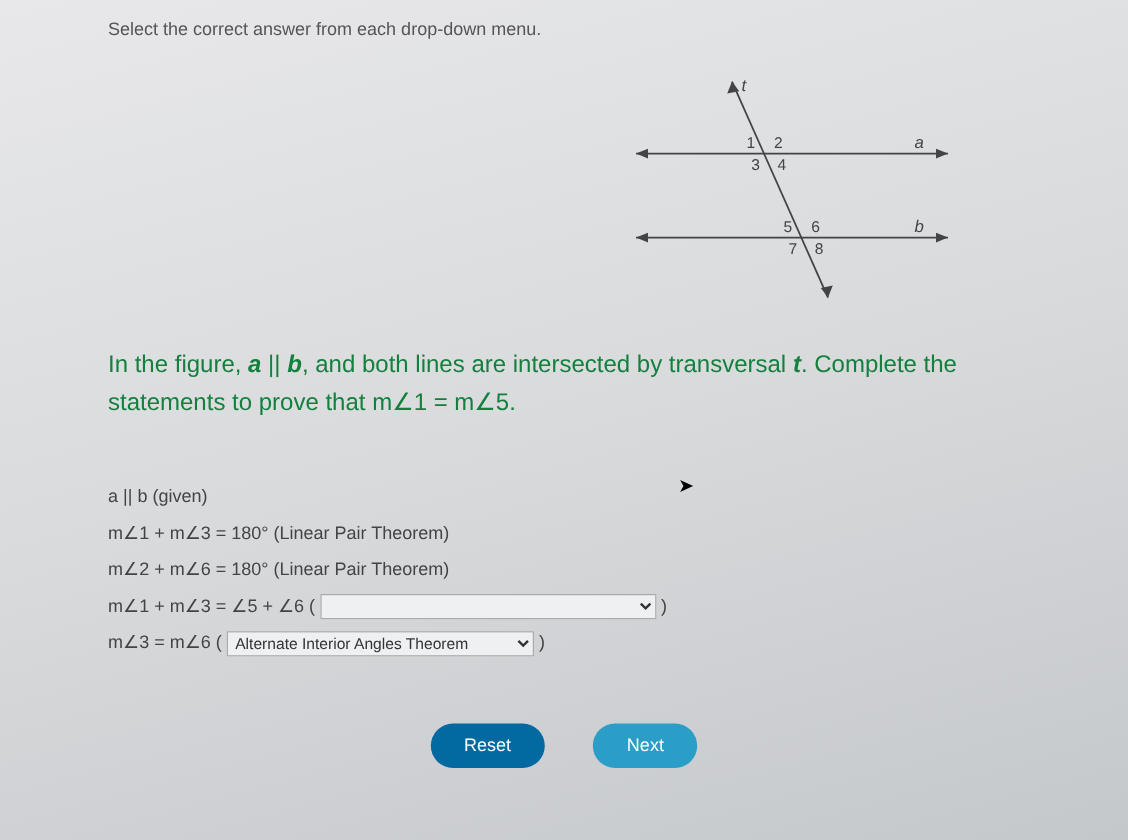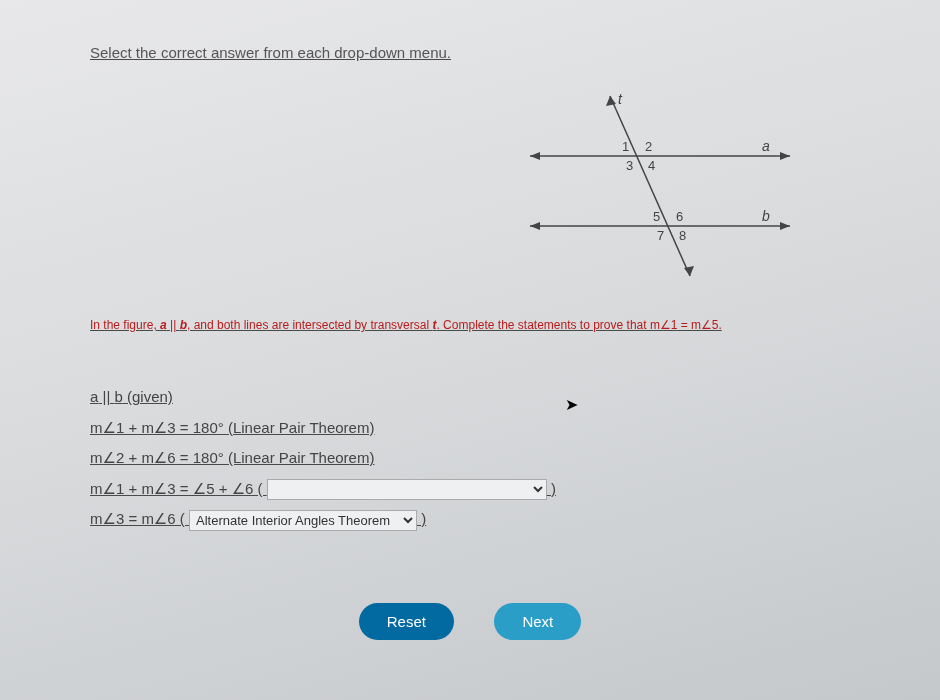--- a/index.html
+++ b/index.html
@@ -6,22 +6,21 @@
     body {
       font-family: Arial, Helvetica, sans-serif;
       background: linear-gradient(165deg, #e8e8ea 0%, #d8dadc 50%, #c5c8cb 100%);
       width: 940px;
       height: 700px;
       overflow: hidden;
       color: #4a4a4a;
       position: relative;
     }
     .content {
-      padding: 44px 50px 20px 90px;
-      text-decoration: underline;
+      padding: 16px 50px 20px 90px;
     }
     .instruction {
       font-size: 15px;
       color: #555;
       margin-bottom: 25px;
     }
     .diagram-area {
       position: relative;
       width: 320px;
       height: 200px;
@@ -35,23 +34,23 @@
     .diagram-label {
       font-style: italic;
       font-size: 14px;
       fill: #444;
     }
     .diagram-num {
       font-size: 13px;
       fill: #444;
     }
     .problem-text {
-      font-size: 12px;
+      font-size: 20px;
       line-height: 1.6;
-      color: #b91c1c;
+      color: #15803d;
       margin-bottom: 28px;
       padding-left: 0;
     }
     .problem-text .ital { font-style: italic; font-weight: bold; }
     .proof-section {
       font-size: 15px;
       line-height: 1.9;
       color: #444;
       margin-top: 48px;
     }
@@ -86,21 +85,21 @@
       border-radius: 22px;
       font-size: 15px;
       font-weight: 500;
       color: #fff;
       cursor: pointer;
       margin: 0 18px;
     }
     .btn-reset { background: #0369a1; }
     .btn-next { background: #2a9ec7; text-align: center; }
     .sel-wide { width: 280px; }
-    .sel-mid { width: 228px; }
+    .sel-mid { width: 256px; }
   </style>
 </head>
 <body>
 
 <div class="content">
   <div class="instruction">Select the correct answer from each drop-down menu.</div>
 
   <div class="diagram-area">
     <svg viewBox="0 0 320 200">
 

